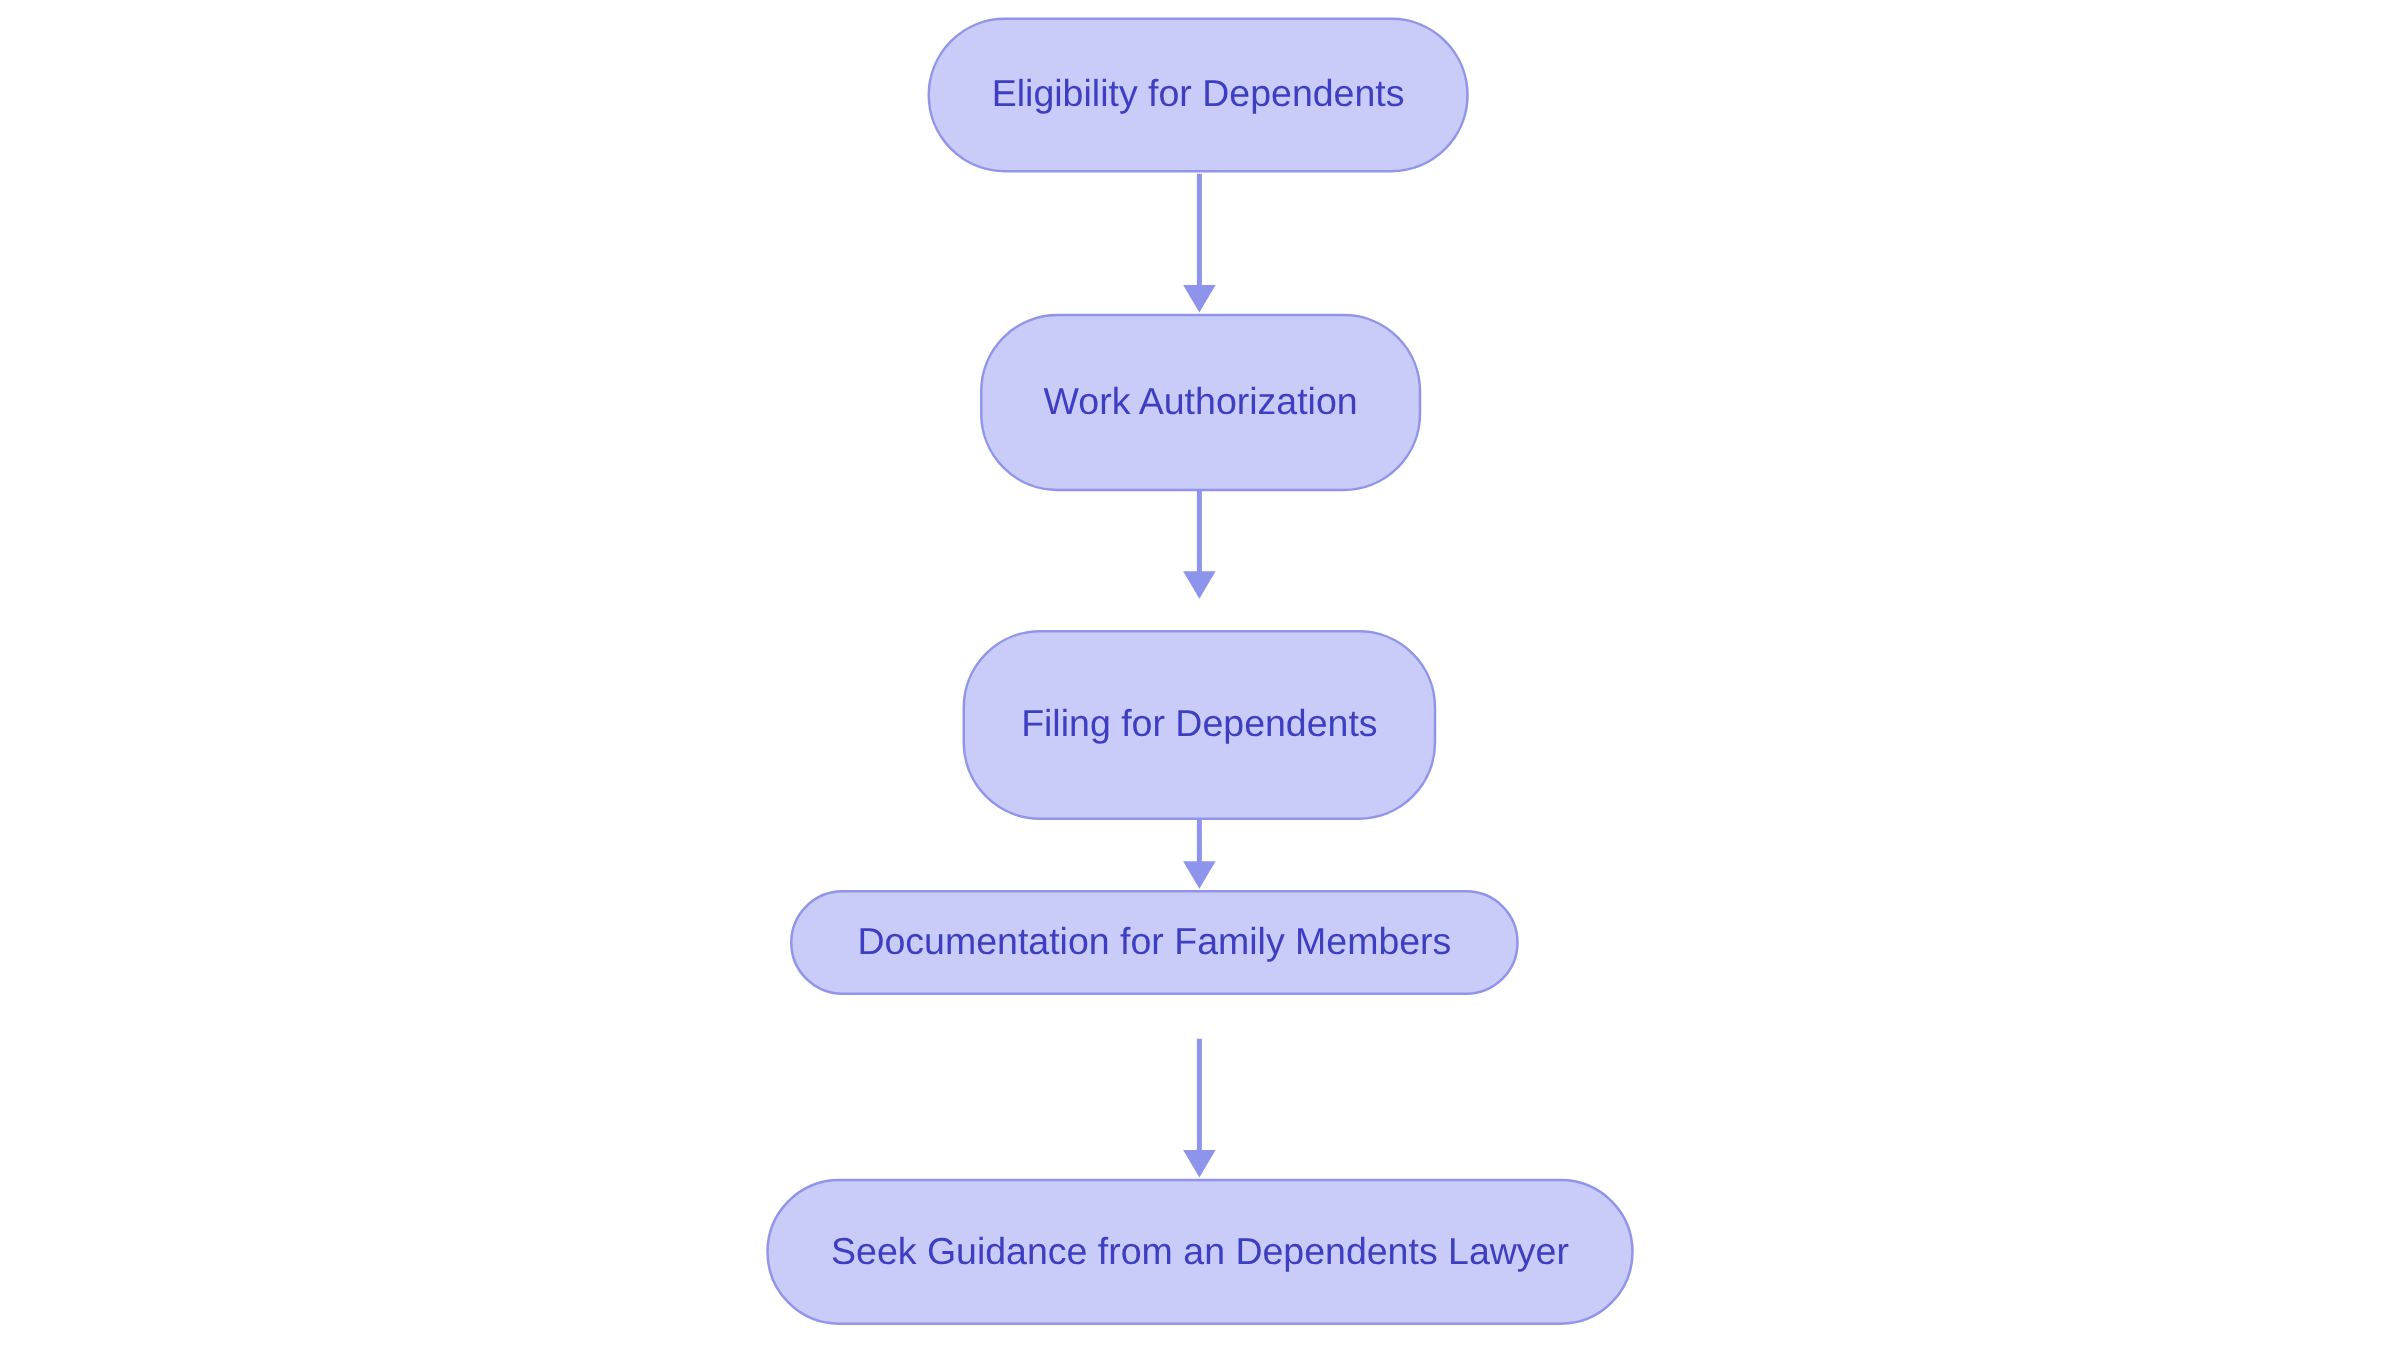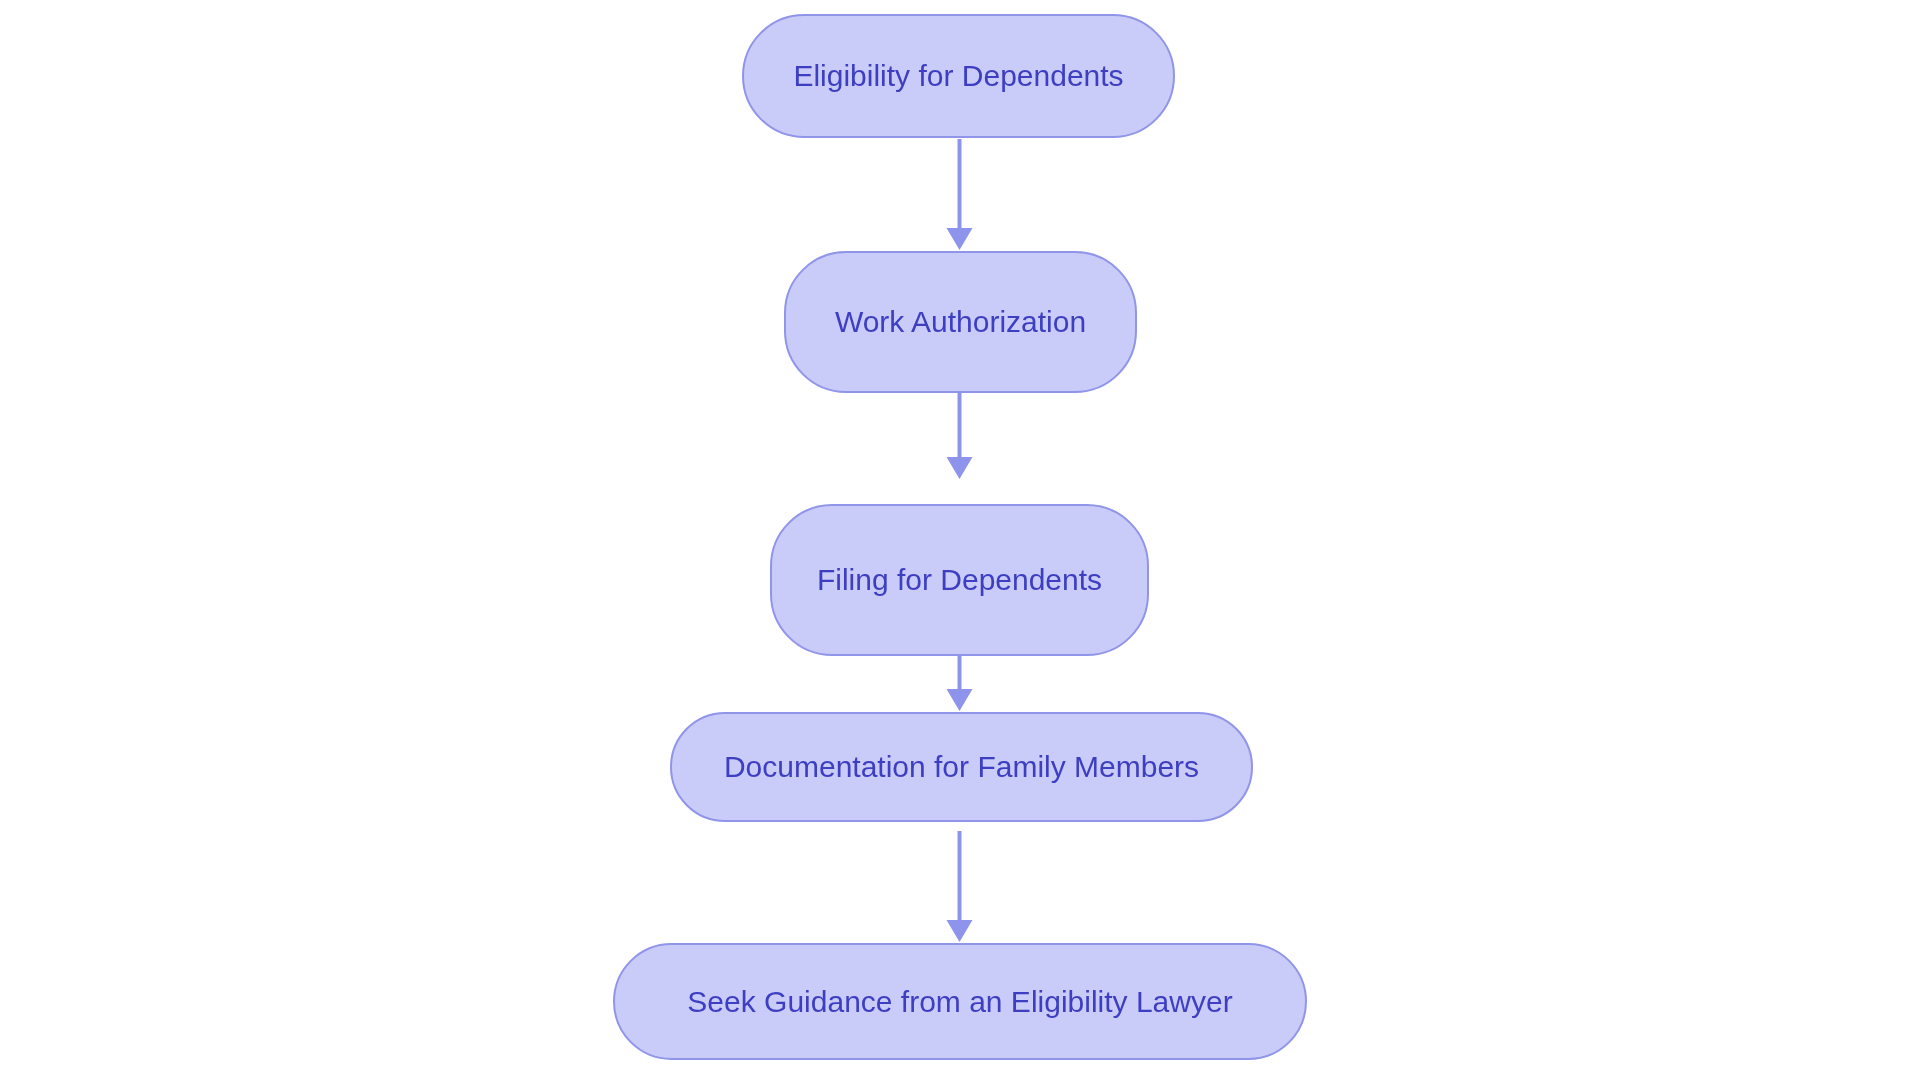--- a/index.html
+++ b/index.html
@@ -75,21 +75,21 @@
   </div>
 
   <div class="node" style="left:784px; top:251px; width:353px; height:142px;">
     <span class="node-label">Work Authorization</span>
   </div>
 
   <div class="node" style="left:770px; top:480px; width:379px; height:152px;margin-top:24px;">
     <span class="node-label">Filing for Dependents</span>
   </div>
 
-  <div class="node" style="left:670px; top:712px; width:583px; height:110px;">
+  <div class="node" style="left:632px; top:712px; width:583px; height:84px;">
     <span class="node-label">Documentation for Family Members</span>
   </div>
 
   <div class="node" style="left:613px; top:943px; width:694px; height:117px;">
-    <span class="node-label">Seek Guidance from an Eligibility Lawyer</span>
+    <span class="node-label">Seek Guidance from an Dependents Lawyer</span>
   </div>
 
 </div>
 
 </body></html>

